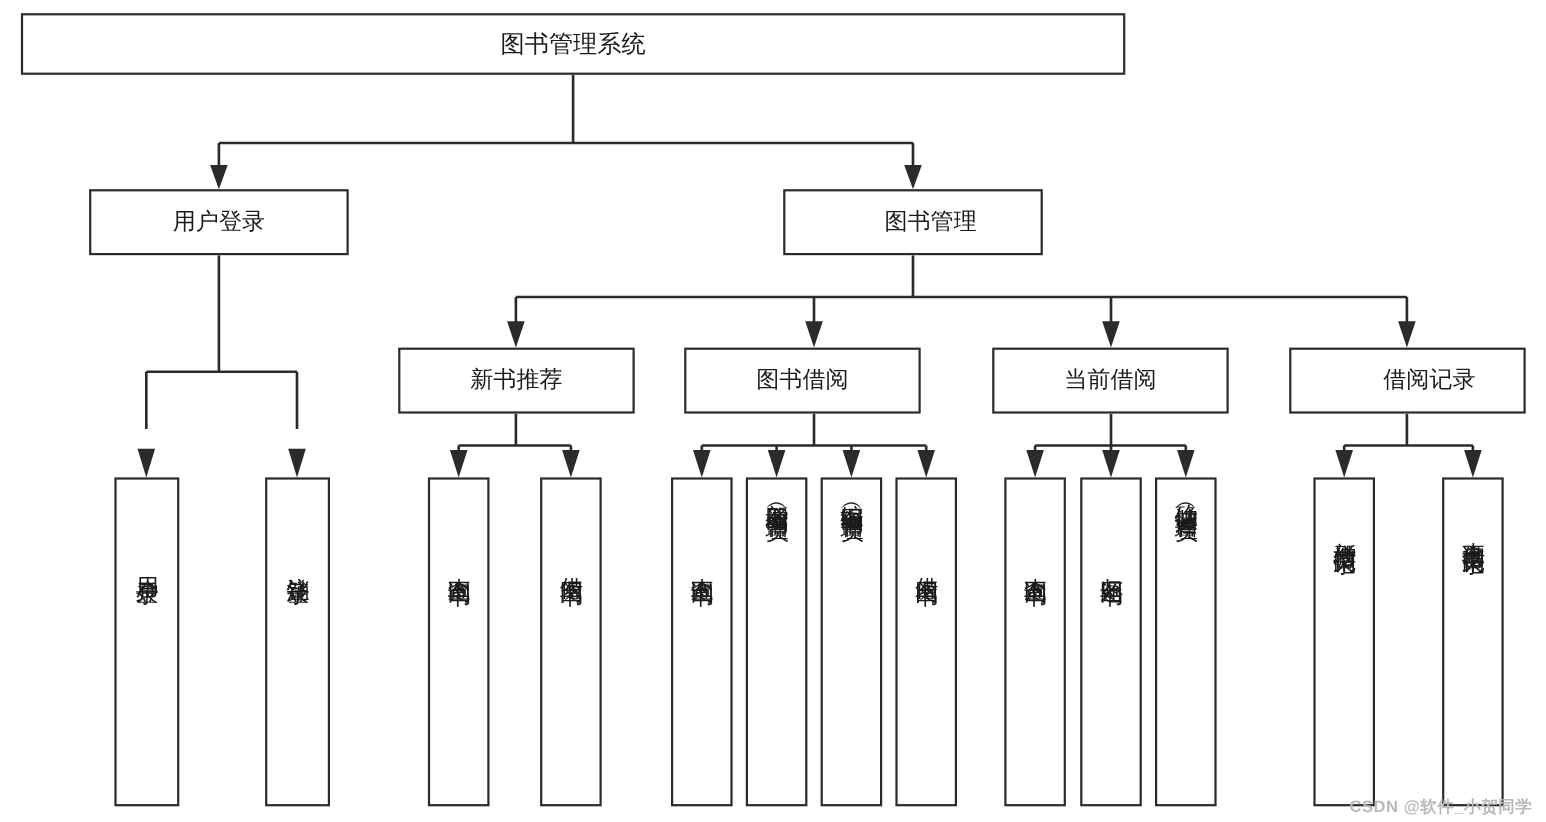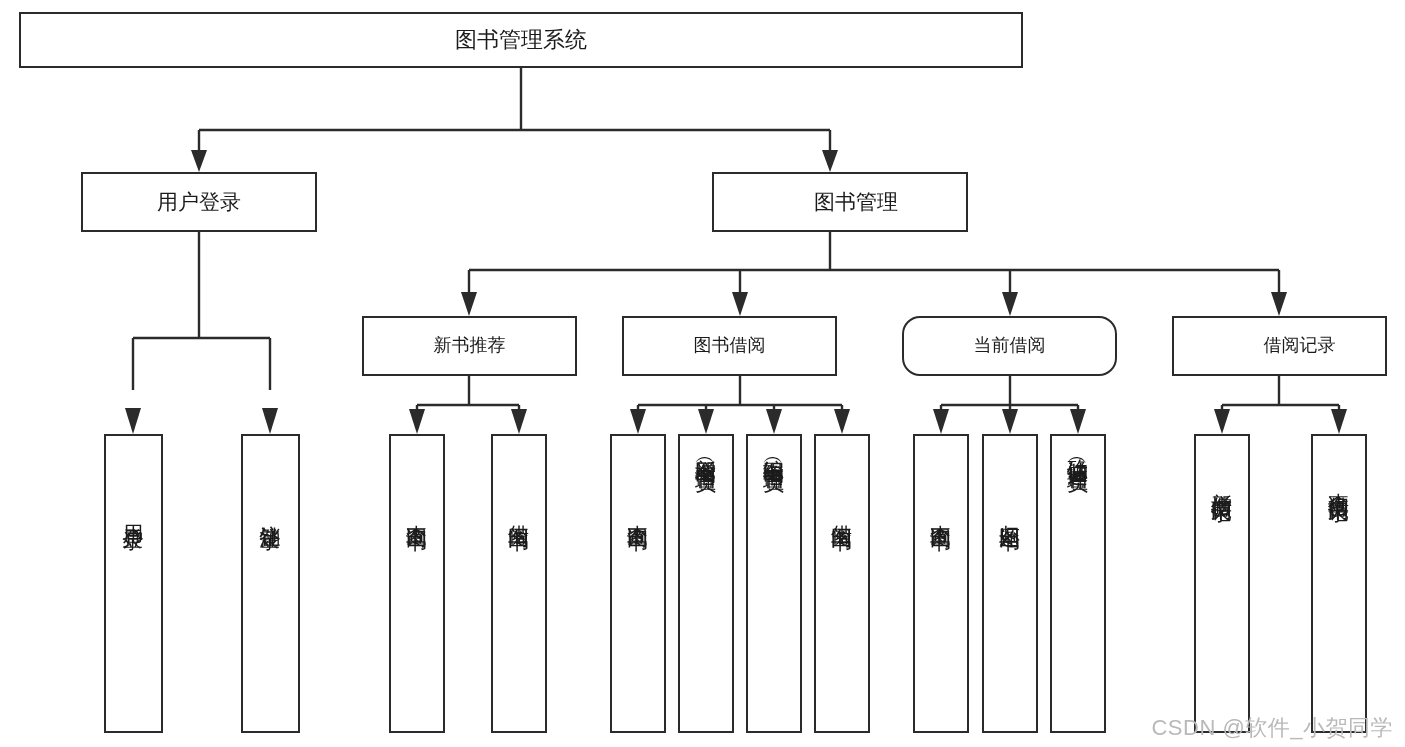--- a/index.html
+++ b/index.html
@@ -35,21 +35,21 @@
   
   .level-1 .node-label {
     font-size: 22px;
   }
   
   .level-2 .node-label {
     font-size: 21px;
   }
   
   .level-3 .node-label {
-    font-size: 18px;
+    font-size: 21px;
   }
   
   .node.leaf {
     align-items: flex-start;
     justify-content: center;
     padding-top: 0;
   }
   .node.leaf .node-label {
     writing-mode: vertical-rl;
     text-orientation: upright;
@@ -72,24 +72,25 @@
     fill: none;
     stroke-linecap: butt;
   }
   .arrow-head {
     fill: #2b2b2b;
   }
   .watermark {
     position: absolute;
     right: 12px;
     bottom: 4px;
-    font-size: 22px;
+    font-size: 15px;
     color: #b9b9b9;
     letter-spacing: 0.5px;
     user-select: none;
+    font-weight: bold;
   }
 </style>
 </head>
 <body>
 
 <div id="diagram-root">
 
   <svg class="edges" viewBox="0 0 1405 747" width="1405" height="747" xmlns="http://www.w3.org/2000/svg">
 
     <path class="edge-line" d="M 521 68 L 521 130 M 199 130 L 830 130 M 199 130 L 199 160 M 830 130 L 830 160"></path>
@@ -126,31 +127,31 @@
     <polygon class="arrow-head" points="1339,434 1331,409 1347,409"></polygon>
   </svg>
 
   <div class="node level-1" style="left:19px; top:12px; width:1004px; height:56px;">
     <span class="node-label">图书管理系统</span>
   </div>
 
   <div class="node level-2" style="left:81px; top:172px; width:236px; height:60px;">
     <span class="node-label">用户登录</span>
   </div>
-  <div class="node level-2" style="left:712px; top:172px; width:256px; height:60px;padding-left:32px;">
+  <div class="node level-2" style="left:712px; top:172px; width:236px; height:60px;padding-left:32px;">
     <span class="node-label">图书管理</span>
   </div>
 
   <div class="node level-3" style="left:362px; top:316px; width:215px; height:60px;">
     <span class="node-label">新书推荐</span>
   </div>
   <div class="node level-3" style="left:622px; top:316px; width:215px; height:60px;">
     <span class="node-label">图书借阅</span>
   </div>
-  <div class="node level-3" style="left:902px; top:316px; width:215px; height:60px;border-radius:18px;">
+  <div class="node level-3" style="left:902px; top:316px; width:215px; height:60px;">
     <span class="node-label">当前借阅</span>
   </div>
   <div class="node level-3" style="left:1172px; top:316px; width:215px; height:60px;padding-left:40px;">
     <span class="node-label">借阅记录</span>
   </div>
 
   <div class="node leaf" style="left:104px; top:434px; width:59px; height:299px; padding-top:72px;">
     <span class="node-label">用户登录</span>
   </div>
   <div class="node leaf" style="left:241px; top:434px; width:59px; height:299px; padding-top:72px;">

